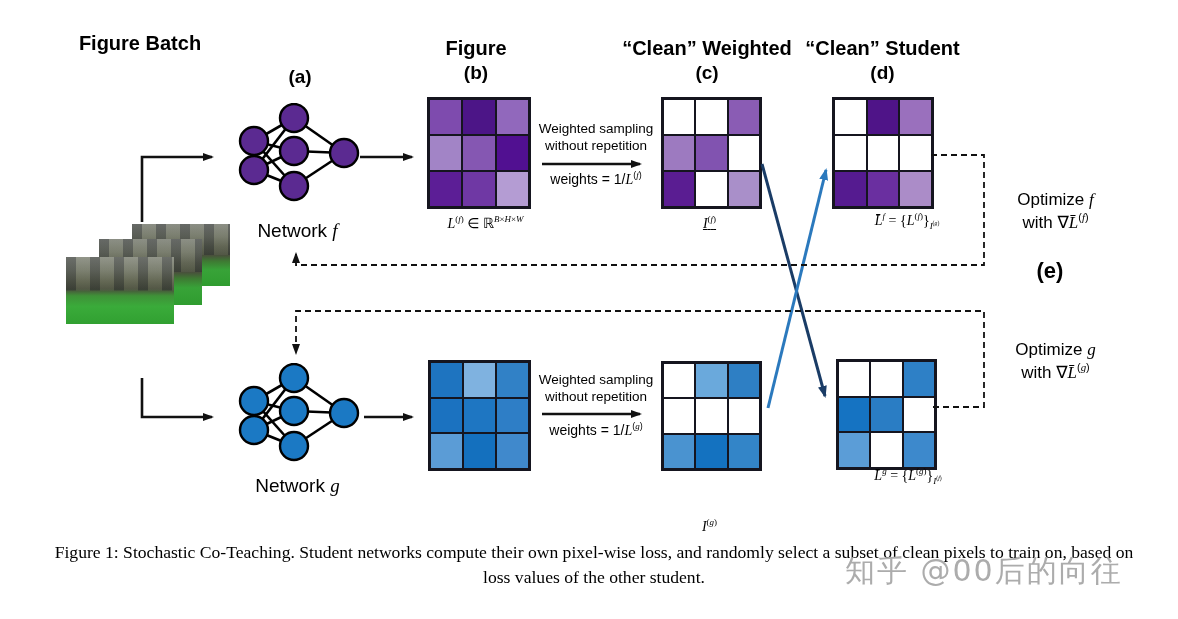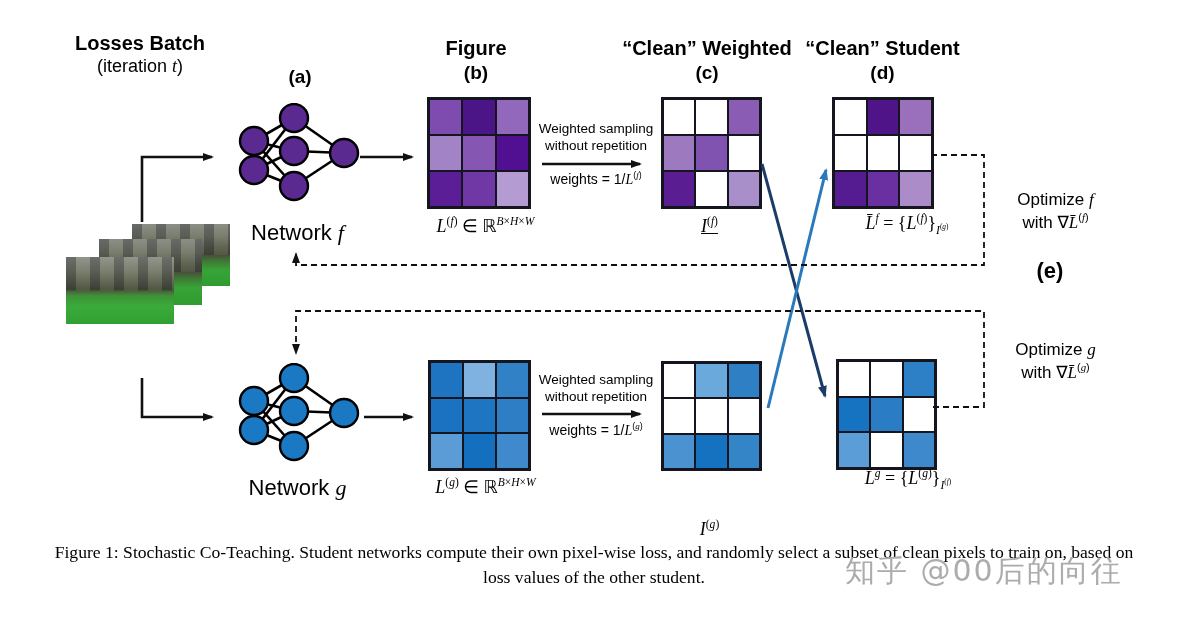--- a/index.html
+++ b/index.html
@@ -2,26 +2,26 @@
 <html><head>
 <meta charset="utf-8">
 <style>
   html,body{margin:0;padding:0;background:#fff;}
   .canvas{position:relative;width:1178px;height:619px;background:#ffffff;overflow:hidden;
           font-family:"Liberation Sans",sans-serif;color:#000;}
   svg.overlay{position:absolute;left:0;top:0;z-index:4;pointer-events:none;}
   svg.network{position:absolute;z-index:3;}
   .hdr{position:absolute;font-weight:bold;font-size:20px;text-align:center;z-index:5;}
   .panel{position:absolute;font-weight:bold;font-size:19px;text-align:center;z-index:5;}
-  .lbl{position:absolute;font-size:22px;text-align:center;z-index:5;}
+  .lbl{position:absolute;font-size:19px;text-align:center;z-index:5;}
   .sub{position:absolute;font-size:18px;text-align:center;z-index:5;}
   .small{position:absolute;font-size:13.5px;line-height:1.28;text-align:center;z-index:5;}
   .weights{position:absolute;font-size:14px;text-align:center;z-index:5;}
   .opt{position:absolute;font-size:17px;text-align:center;z-index:5;}
-  .math{position:absolute;font-family:"Liberation Serif",serif;font-size:18px;text-align:center;z-index:5;}
+  .math{position:absolute;font-family:"Liberation Serif",serif;font-size:14px;text-align:center;z-index:5;}
   .math i, .lbl i, .sub i, .opt i, .weights i{font-family:"Liberation Serif",serif;}
   sup{font-size:64%;line-height:0;}
   sub{font-size:64%;line-height:0;}
   .grid{position:absolute;display:grid;grid-template-columns:repeat(3,1fr);grid-template-rows:repeat(3,1fr);
         border:2px solid #15151f;z-index:3;background:#fff;}
   .grid .cell{border:1px solid #15151f;}
   .photo{position:absolute;background-repeat:no-repeat;
     background-image:
       repeating-linear-gradient(90deg, rgba(35,38,44,0.38) 0 10px, rgba(120,124,110,0.18) 10px 24px),
       linear-gradient(180deg,#90938a 0%,#7a7e6e 20%,#5d614f 36%,#494e3c 50%,#3e7a33 60%,#38a338 74%,#2f9c2f 100%);
@@ -172,41 +172,39 @@
       <div class="cell" style="background: rgb(255, 255, 255);"></div>
       <div class="cell" style="background: rgb(46, 128, 198);"></div>
       <div class="cell" style="background: rgb(21, 115, 194);"></div>
       <div class="cell" style="background: rgb(42, 125, 196);"></div>
       <div class="cell" style="background: rgb(255, 255, 255);"></div>
       <div class="cell" style="background: rgb(91, 157, 215);"></div>
       <div class="cell" style="background: rgb(255, 255, 255);"></div>
       <div class="cell" style="background: rgb(61, 137, 204);"></div>
     </div>
 
-  <div class="hdr" style="left:55px;top:32px;width:170px;">Losses Batch</div>
-  <div class="sub" style="left:55px;top:56px;width:170px;">(iteration <i>t</i>)</div>
+  <div class="hdr" style="left:55px;top:32px;width:170px;">Figure Batch</div>
   <div class="panel" style="left:270px;top:66px;width:60px;">(a)</div>
   <div class="hdr" style="left:421px;top:37px;width:110px;">Figure</div>
   <div class="panel" style="left:421px;top:62px;width:110px;">(b)</div>
   <div class="hdr" style="left:612px;top:37px;width:190px;">“Clean” Weighted</div>
   <div class="panel" style="left:612px;top:62px;width:190px;">(c)</div>
   <div class="hdr" style="left:790px;top:37px;width:185px;">“Clean” Student</div>
   <div class="panel" style="left:790px;top:62px;width:185px;">(d)</div>
 
   <div class="lbl" style="left:235px;top:220px;width:125px;">
     <span>Network</span>&nbsp;<i>f</i>
   </div>
   <div class="lbl" style="left:235px;top:475px;width:125px;">
     <span>Network</span>&nbsp;<i>g</i>
   </div>
 
   <div class="math" style="left:398px;top:215px;width:175px;"><i>L</i><sup>(<i>f</i>)</sup> ∈ ℝ<sup><i>B</i>×<i>H</i>×<i>W</i></sup></div>
   <div class="math" style="left:661px;top:216px;width:97px;text-decoration:underline;"><i>I</i><sup>(<i>f</i>)</sup></div>
   <div class="math" style="left:822px;top:213px;width:170px;"><i>L̄</i><sup><i>f</i></sup> = {<i>L</i><sup>(<i>f</i>)</sup>}<sub><i>I</i><sup>(<i>g</i>)</sup></sub></div>
-  <div class="math" style="left:398px;top:476px;width:175px;"><i>L</i><sup>(<i>g</i>)</sup> ∈ ℝ<sup><i>B</i>×<i>H</i>×<i>W</i></sup></div>
   <div class="math" style="left:661px;top:476px;width:97px;margin-top:43px;"><i>I</i><sup>(<i>g</i>)</sup></div>
   <div class="math" style="left:818px;top:468px;width:180px;"><i>L̄</i><sup><i>g</i></sup> = {<i>L</i><sup>(<i>g</i>)</sup>}<sub><i>I</i><sup>(<i>f</i>)</sup></sub></div>
 
   <div class="small" style="left:527px;top:120px;width:138px;">
     <span>Weighted sampling</span><br>
     <span>without repetition</span>
   </div>
   <div class="weights" style="left:527px;top:171px;width:138px;">weights = 1/<i>L</i><sup>(<i>f</i>)</sup></div>
   <div class="small" style="left:527px;top:371px;width:138px;">
     <span>Weighted sampling</span><br>

